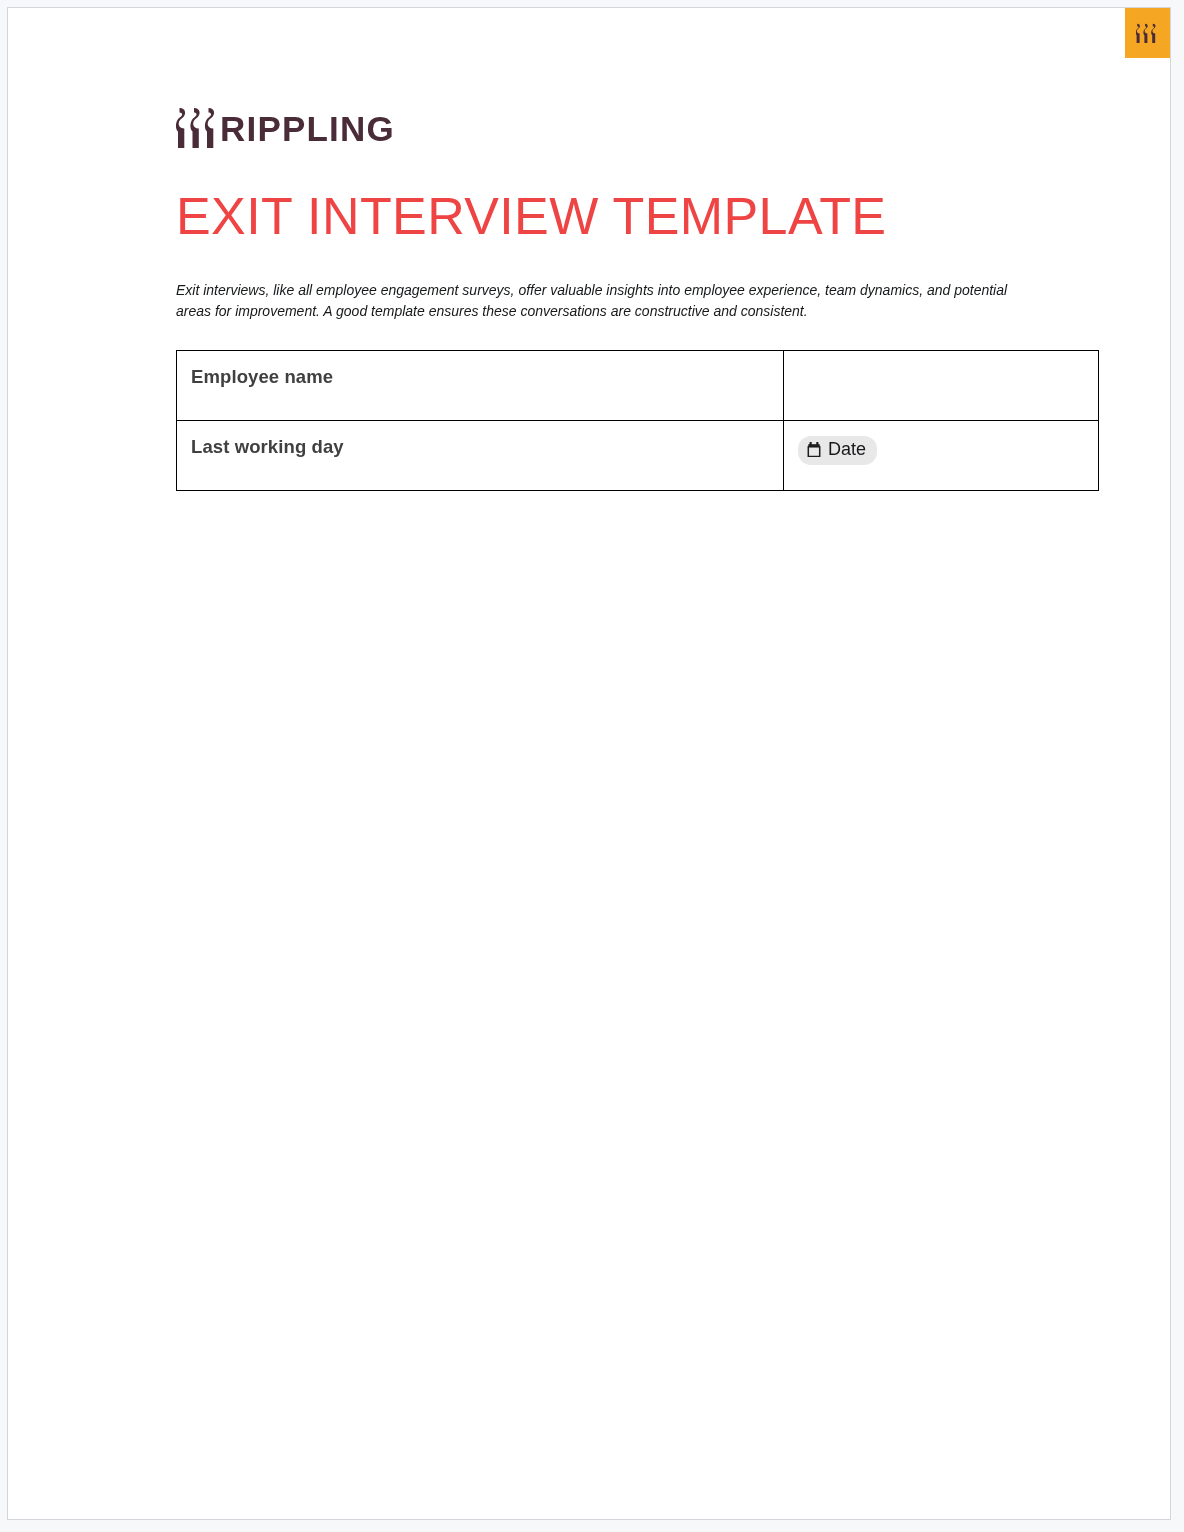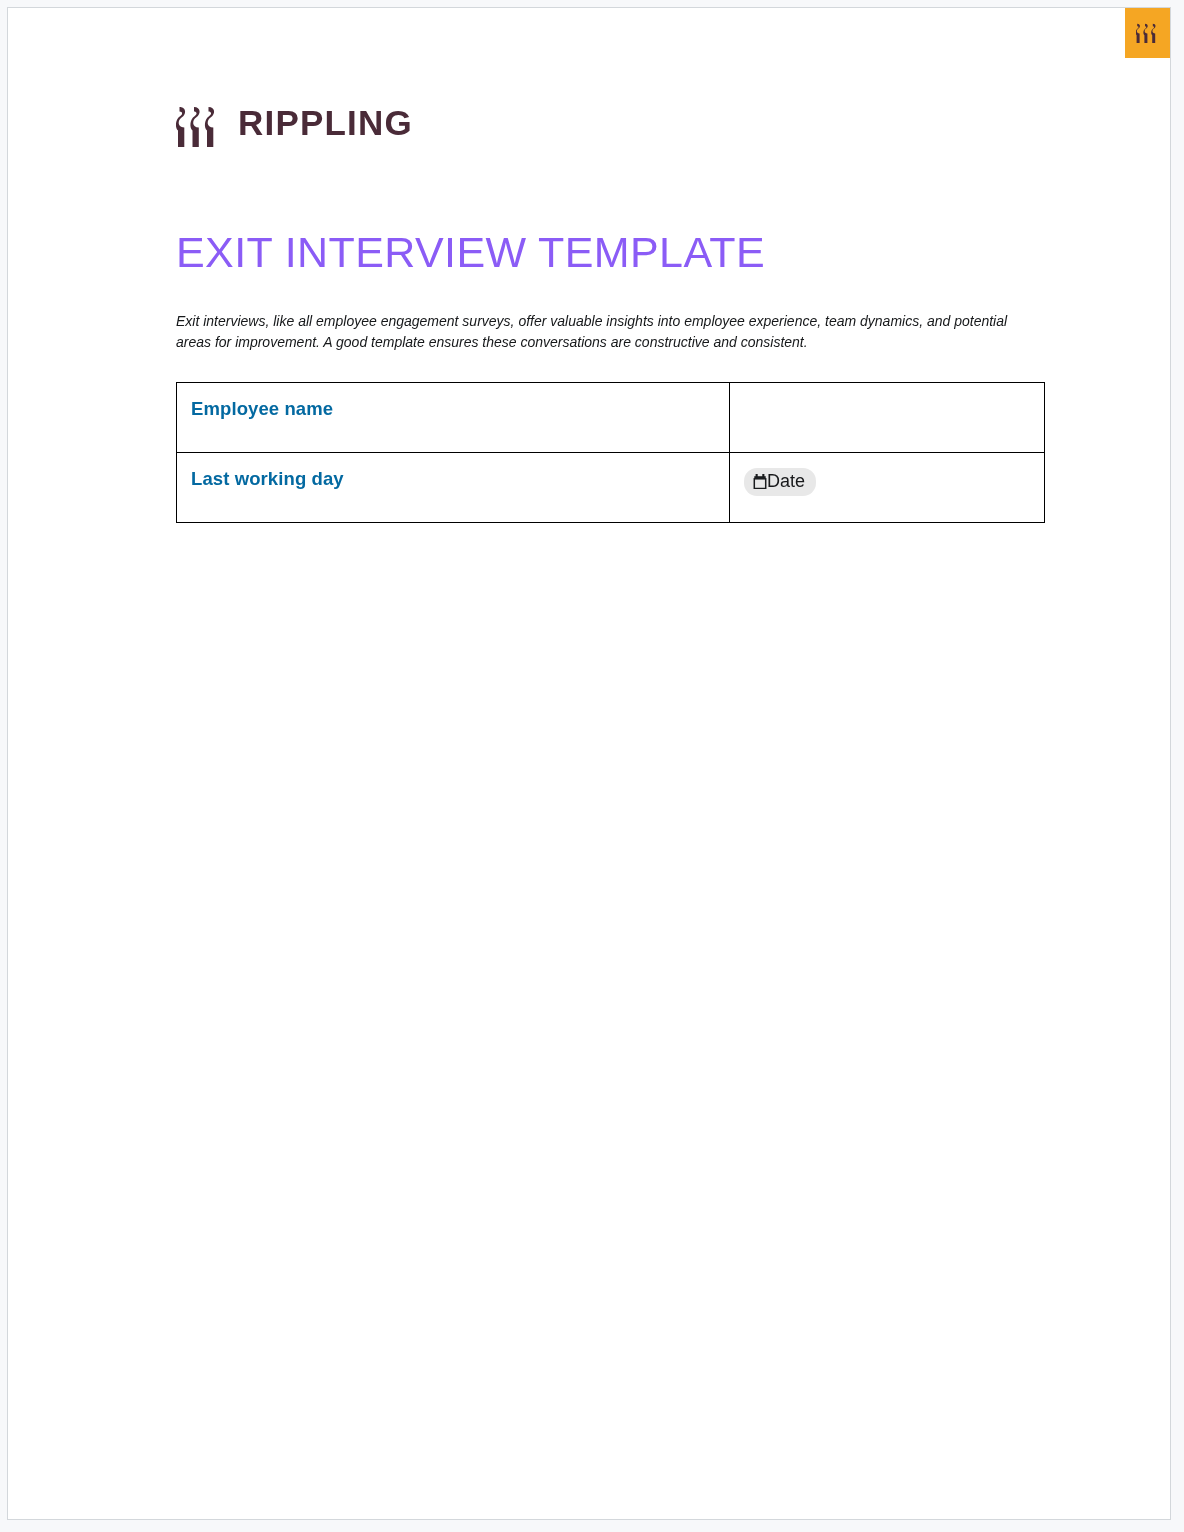--- a/index.html
+++ b/index.html
@@ -46,42 +46,41 @@
   .content {
     position: absolute;
     left: 168px;
     top: 0;
     width: 876px;
   }
 
   
   .logo-lockup {
     display: flex;
-    align-items: flex-start;
-    gap: 18px;
+    align-items: center;
     padding-top: 97px;
     height: 46px;
   }
   .logo-mark svg { display: block; }
   .logo-word {
     font-family: "Liberation Sans", sans-serif;
     font-size: 35px;
     font-weight: bold;
     letter-spacing: 1.2px;
     color: #4a2b38;
     line-height: 1;
   }
 
   
   .doc-title {
-    margin-top: 79px;
-    font-size: 43px;
+    margin-top: 38px;
+    font-size: 52px;
     font-weight: 300;
     letter-spacing: 0.4px;
-    color: #8b5cf6;
+    color: #ef4444;
     line-height: 1.05;
     white-space: nowrap;
   }
 
   
   .intro {
     margin-top: 36px;
     width: 848px;
     font-style: italic;
     font-size: 14px;
@@ -97,34 +96,35 @@
     table-layout: fixed;
   }
   .info-table td {
     border: 1.4px solid #000000;
     height: 70px;
     vertical-align: top;
     padding: 15px 14px 0 14px;
     box-sizing: border-box;
   }
   .info-table td.label-cell {
-    width: 553px;
+    width: 607px;
     font-size: 18.5px;
     font-weight: bold;
-    color: #0369a1;
+    color: #404040;
     letter-spacing: 0.1px;
   }
   .info-table td.value-cell {
     width: 315px;
   }
 
   
   .date-chip {
     display: inline-flex;
     align-items: center;
+    gap: 7px;
     background: #e8e8e8;
     border-radius: 13px;
     padding: 3px 11px 4px 9px;
     font-size: 18px;
     color: #18191b;
     line-height: 1.2;
   }
   .date-chip svg { display: block; flex: 0 0 auto; }
 
   

